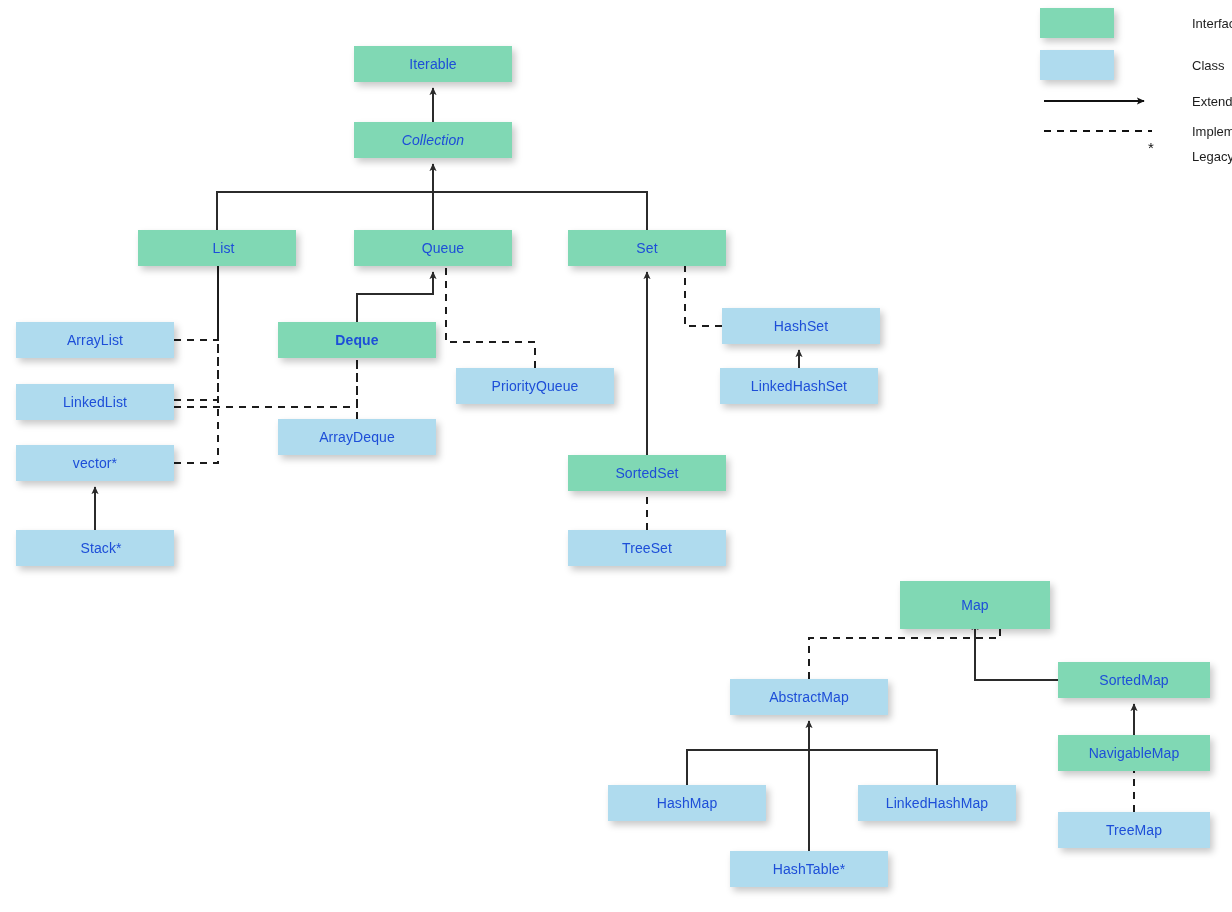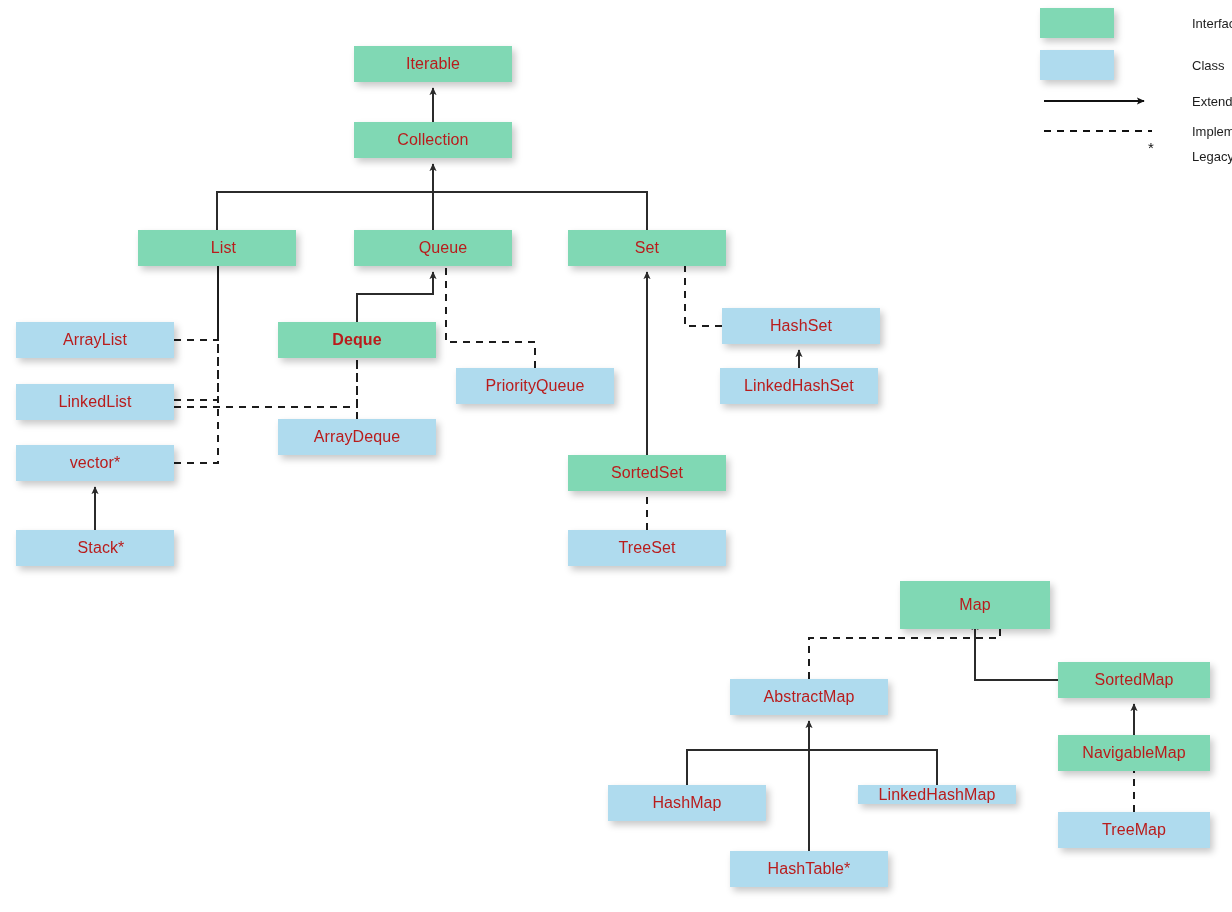--- a/index.html
+++ b/index.html
@@ -26,22 +26,22 @@
     width: 1232px;
     height: 912px;
     pointer-events: none;
   }
   .node {
     position: absolute;
     box-sizing: border-box;
     display: flex;
     align-items: center;
     justify-content: center;
-    font-size: 16px;
-    color: #b91c1c;
+    font-size: 14px;
+    color: #1d4ed8;
     letter-spacing: .1px;
     white-space: nowrap;
     box-shadow: 3px 4px 7px rgba(0,0,0,0.22);
     z-index: 3;
   }
   .node.iface { background: #80d8b4; }
   .node.klass { background: #afdbee; }
 
   
   #legend {
@@ -131,39 +131,39 @@
       <path d="M647,530 L647,491"></path>
 
       <path d="M809,679 L809,638 L1000,638 L1000,617"></path>
 
       <path d="M1134,812 L1134,771"></path>
     </g>
   </svg>
 
   <div id="nodes">
       <div class="node iface" style="left: 354px; top: 46px; width: 158px; height: 36px;">Iterable</div>
-      <div class="node iface" style="left: 354px; top: 122px; width: 158px; height: 36px;">Collection</div>
+      <div class="node iface" style="left: 354px; top: 122px; width: 158px; height: 36px; font-style: italic;">Collection</div>
       <div class="node iface" style="left: 138px; top: 230px; width: 158px; height: 36px; padding-left: 13px;">List</div>
       <div class="node iface" style="left: 354px; top: 230px; width: 158px; height: 36px; padding-left: 20px;">Queue</div>
       <div class="node iface" style="left: 568px; top: 230px; width: 158px; height: 36px;">Set</div>
       <div class="node iface" style="left: 278px; top: 322px; width: 158px; height: 36px; font-weight: bold;">Deque</div>
       <div class="node klass" style="left: 16px; top: 322px; width: 158px; height: 36px;">ArrayList</div>
       <div class="node klass" style="left: 16px; top: 384px; width: 158px; height: 36px;">LinkedList</div>
       <div class="node klass" style="left: 16px; top: 445px; width: 158px; height: 36px;">vector*</div>
       <div class="node klass" style="left: 16px; top: 530px; width: 158px; height: 36px; padding-left: 12px;">Stack*</div>
       <div class="node klass" style="left: 278px; top: 419px; width: 158px; height: 36px;">ArrayDeque</div>
       <div class="node klass" style="left: 456px; top: 368px; width: 158px; height: 36px;">PriorityQueue</div>
       <div class="node klass" style="left: 722px; top: 308px; width: 158px; height: 36px;">HashSet</div>
       <div class="node klass" style="left: 720px; top: 368px; width: 158px; height: 36px; text-align: right;">LinkedHashSet</div>
       <div class="node iface" style="left: 568px; top: 455px; width: 158px; height: 36px;">SortedSet</div>
       <div class="node klass" style="left: 568px; top: 530px; width: 158px; height: 36px;">TreeSet</div>
       <div class="node iface" style="left: 900px; top: 581px; width: 150px; height: 48px;">Map</div>
       <div class="node klass" style="left: 730px; top: 679px; width: 158px; height: 36px;">AbstractMap</div>
       <div class="node klass" style="left: 608px; top: 785px; width: 158px; height: 36px;">HashMap</div>
-      <div class="node klass" style="left: 858px; top: 785px; width: 158px; height: 19px;">LinkedHashMap</div>
+      <div class="node klass" style="left: 858px; top: 785px; width: 158px; height: 36px;">LinkedHashMap</div>
       <div class="node klass" style="left: 730px; top: 851px; width: 158px; height: 36px;">HashTable*</div>
       <div class="node iface" style="left: 1058px; top: 662px; width: 152px; height: 36px;">SortedMap</div>
       <div class="node iface" style="left: 1058px; top: 735px; width: 152px; height: 36px;">NavigableMap</div>
       <div class="node klass" style="left: 1058px; top: 812px; width: 152px; height: 36px;">TreeMap</div>
     </div>
 
   <div id="legend">
     <div class="lg-row" style="left:1040px; top:8px;">
       <div class="lg-swatch iface"></div>
       <div class="lg-label">Interface</div>

